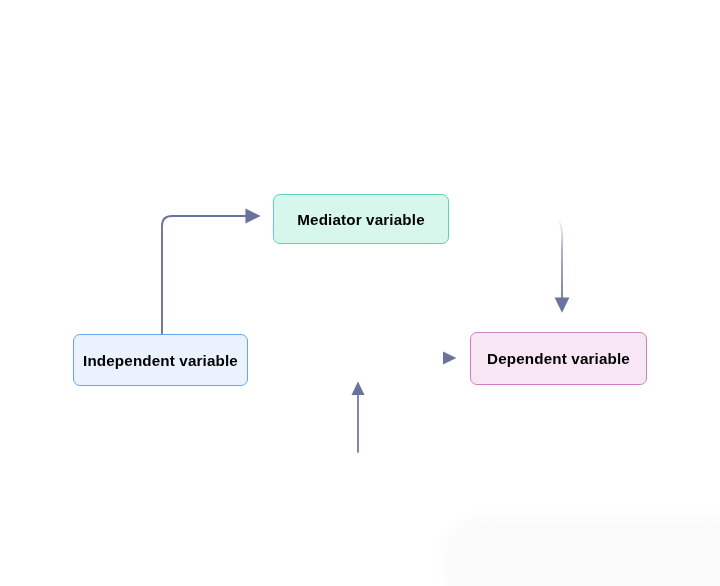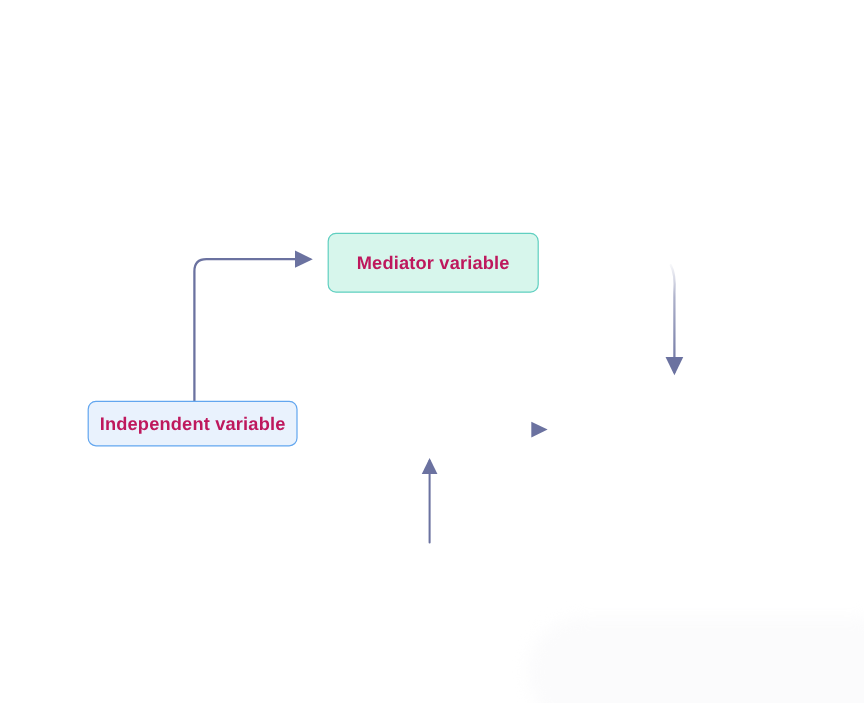--- a/index.html
+++ b/index.html
@@ -39,25 +39,25 @@
     box-sizing: border-box;
     border-radius: 7px;
     border-width: 1.6px;
     border-style: solid;
     display: flex;
     align-items: center;
     justify-content: center;
     font-weight: bold;
     font-size: 15.2px;
     letter-spacing: 0.15px;
-    color: #be185d;
+    color: #000000;
     white-space: nowrap;
   }
   #node-independent {
-    left: 73px;  top: 334px;  width: 175px; height: 38px;
+    left: 73px;  top: 334px;  width: 175px; height: 52px;
     background: #e9f2fd;
     border-color: #62a6ef;
   }
   #node-mediator {
     left: 273px; top: 194px;  width: 176px; height: 50px;
     background: #d7f6ec;
     border-color: #5fcfc0;
   }
   #node-dependent {
     left: 470px; top: 332px;  width: 177px; height: 53px;
@@ -104,15 +104,18 @@
   </svg>
 
   <div class="node" id="node-independent">
     <span>Independent variable</span>
   </div>
 
   <div class="node" id="node-mediator">
     <span>Mediator variable</span>
   </div>
 
+  <div class="node" id="node-dependent">
+    <span>Dependent variable</span>
+  </div>
 
 
 </div>
 
 </body></html>

